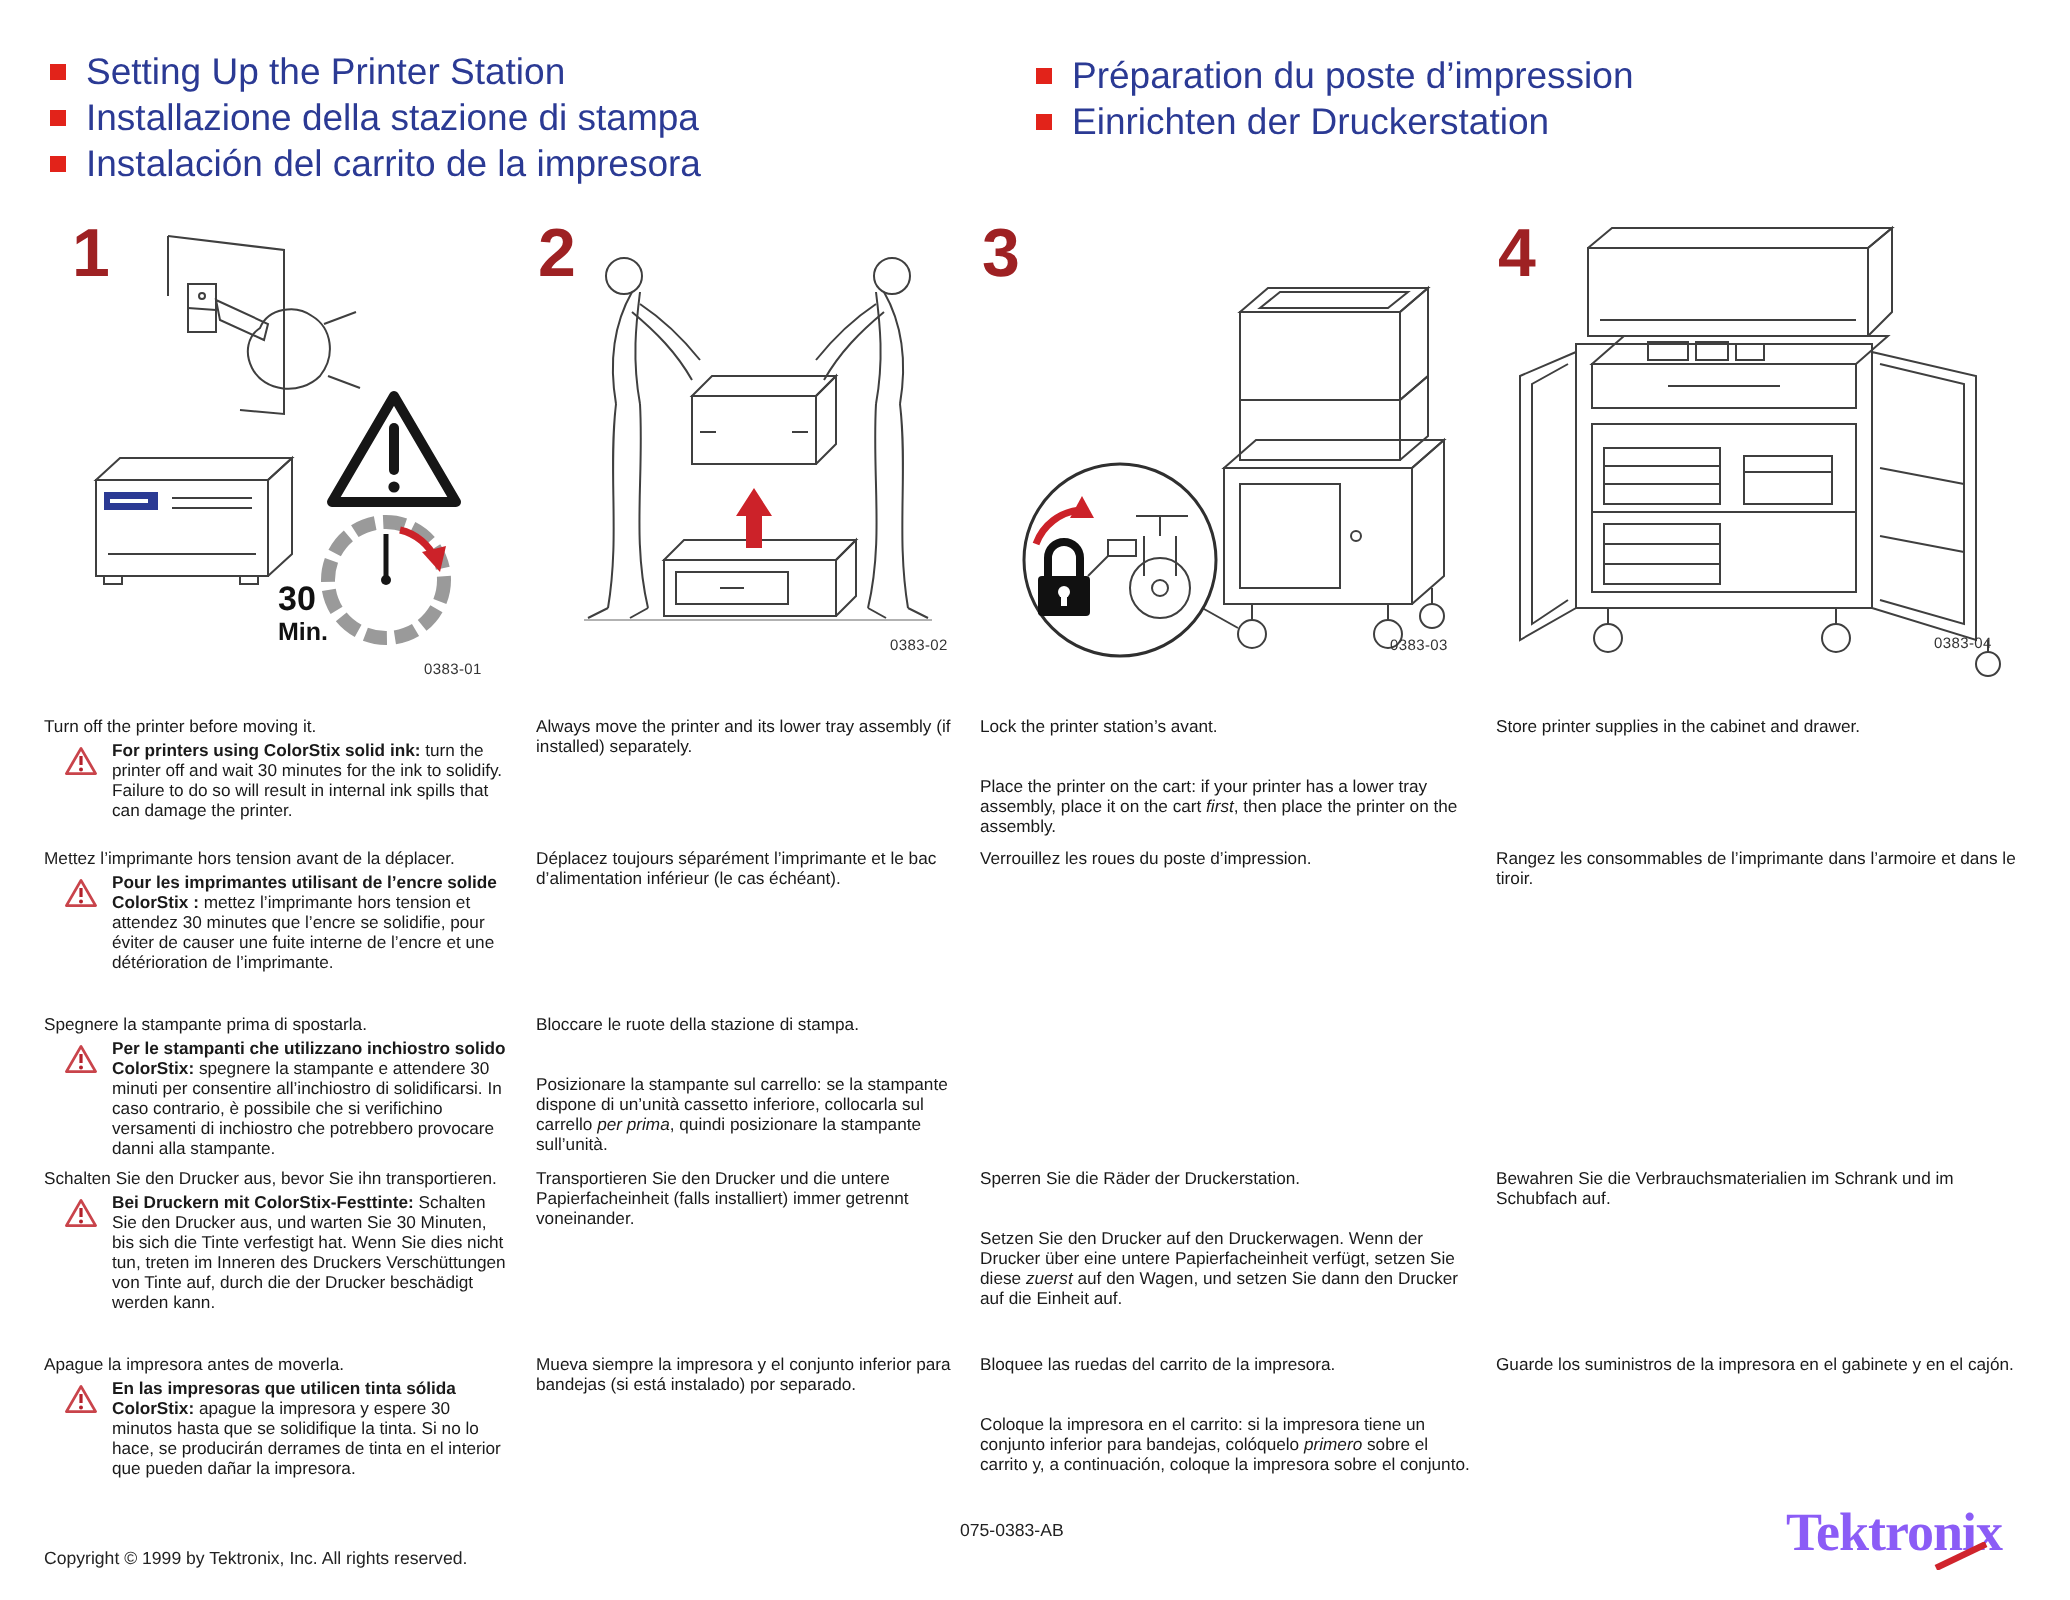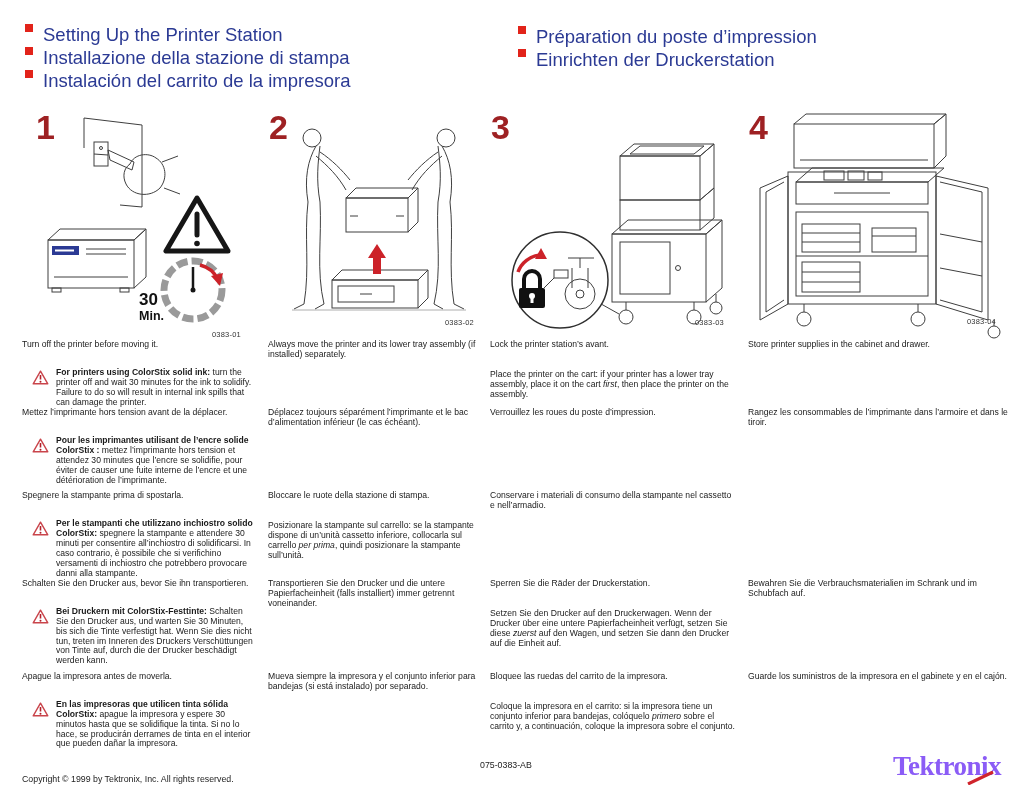--- a/index.html
+++ b/index.html
@@ -7,45 +7,45 @@
   body{width:1035px;height:800px;position:relative;overflow:hidden;
        font-family:"Liberation Sans",sans-serif;color:#111;
        -webkit-font-smoothing:antialiased}
   .page{position:absolute;inset:0;background:#fff}
 
   
   .hdr{position:absolute;top:24px;left:0;width:100%}
   .titles{position:absolute;top:0}
   .titles.left{left:25px}
   .titles.right{left:518px;top:2px}
-  .tline{display:flex;height:23px}
+  .tline{display:flex;align-items:center;height:23px}
   .bullet{width:8px;height:8px;background:#e2231a;margin-right:10px;flex:none}
   .ttext{font-size:18.5px;color:#2b3a94;letter-spacing:0;white-space:nowrap}
 
   
   .figrow{position:absolute;top:112px;left:22px;width:1000px;display:grid;
           grid-template-columns:246px 222px 258px 274px}
   .figcell{position:relative;height:233px}
   .stepnum{position:absolute;top:-2px;font-size:34px;font-weight:bold;color:#9e2123;line-height:1}
   .figcell:nth-child(1) .stepnum{left:14px}
   .figcell:nth-child(n+2) .stepnum{left:1px}
   .figcap{position:absolute;font-size:7.5px;color:#333;letter-spacing:.2px}
   .cap1{left:190px;top:218px}.cap2{left:177px;top:206px}
   .cap3{left:205px;top:206px}.cap4{left:219px;top:205px}
   .figsvg{position:absolute;left:0;top:0}
 
   
-  .rows{position:absolute;top:340px;left:22px;width:1000px}
+  .rows{position:absolute;top:359px;left:22px;width:1000px}
   .lrow{display:grid;grid-template-columns:246px 222px 258px 274px;
         font-size:8.6px;line-height:1.16;color:#1a1a1a}
   .row-en{min-height:66px}.row-fr{min-height:83px}.row-it{min-height:77px}
   .row-de{min-height:93px}.row-es{min-height:82px}
   .cell{padding-right:12px}
   .cell.c3{padding-right:8px}
-  .warn{display:flex;margin-top:18px;padding-left:10px}
+  .warn{display:flex;margin-top:2px;padding-left:10px}
   .warn-ic{flex:none;margin-right:7px;margin-top:2px}
   .p2{margin-top:20px}
   .warn-text b{font-weight:bold}
   .it{font-style:italic}
 
   
   .footer{position:absolute;top:753px;left:22px;width:991px;height:42px;font-size:8.8px;color:#222}
   .copyright{position:absolute;left:0;top:21px}
   .partnum{position:absolute;left:458px;top:7px}
   .logo-wrap{position:absolute;right:6px;top:-2px;width:130px;height:40px}
@@ -337,23 +337,20 @@
                 <line x1="8.5" y1="5" x2="8.5" y2="9.5" stroke="#b3202a" stroke-width="1.6"></line>
                 <circle cx="8.5" cy="11.8" r="1" fill="#b3202a"></circle>
               </svg></span>
           <div class="warn-text"><b>Per le stampanti che utilizzano inchiostro solido ColorStix:</b><span> spegnere la stampante e attendere 30 minuti per consentire all’inchiostro di solidificarsi. In caso contrario, è possibile che si verifichino versamenti di inchiostro che potrebbero provocare danni alla stampante.</span></div>
         </div>
       </div>
       <div class="cell c3">
         <div>Bloccare le ruote della stazione di stampa.</div>
         <div class="p2"><span>Posizionare la stampante sul carrello: se la stampante dispone di un’unità cassetto inferiore, collocarla sul carrello </span><span class="it">per prima</span><span>, quindi posizionare la stampante sull’unità.</span></div>
       </div>
-      <div class="cell c4">
-        <div>Conservare i materiali di consumo della stampante nel cassetto e nell’armadio.</div>
-      </div>
     </div>
 
     <div class="lrow row-de">
       <div class="cell c1">
         <div>Schalten Sie den Drucker aus, bevor Sie ihn transportieren.</div>
         <div class="warn">
           <span class="warn-ic"><svg width="17" height="15" viewBox="0 0 17 15">
                 <path d="M8.5,1.2 L1.2,13.8 L15.8,13.8 Z" fill="#fff" stroke="#c9444b" stroke-width="1.4" stroke-linejoin="round"></path>
                 <line x1="8.5" y1="5" x2="8.5" y2="9.5" stroke="#b3202a" stroke-width="1.6"></line>
                 <circle cx="8.5" cy="11.8" r="1" fill="#b3202a"></circle>

